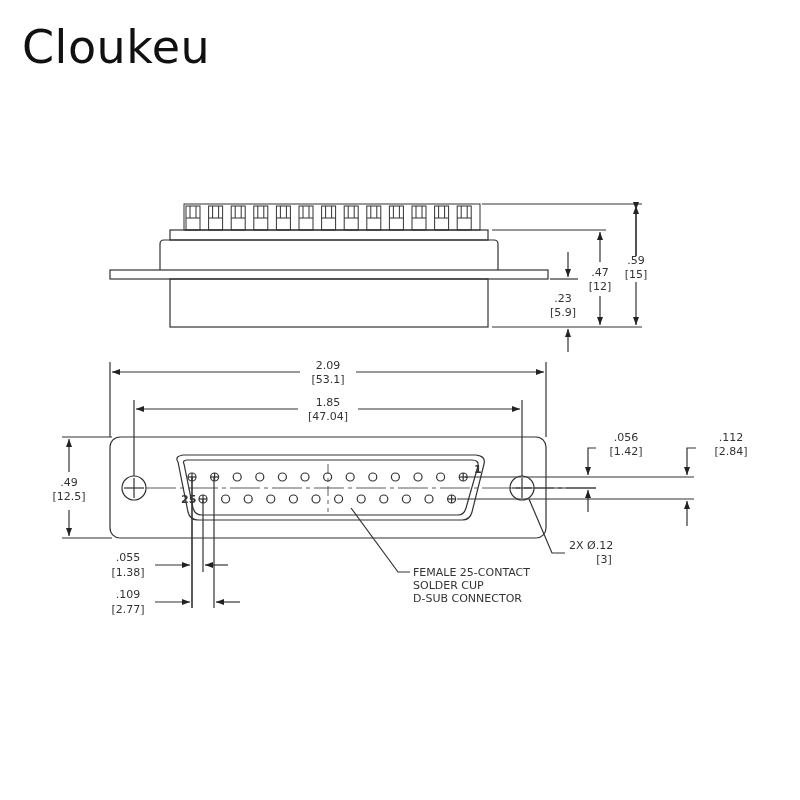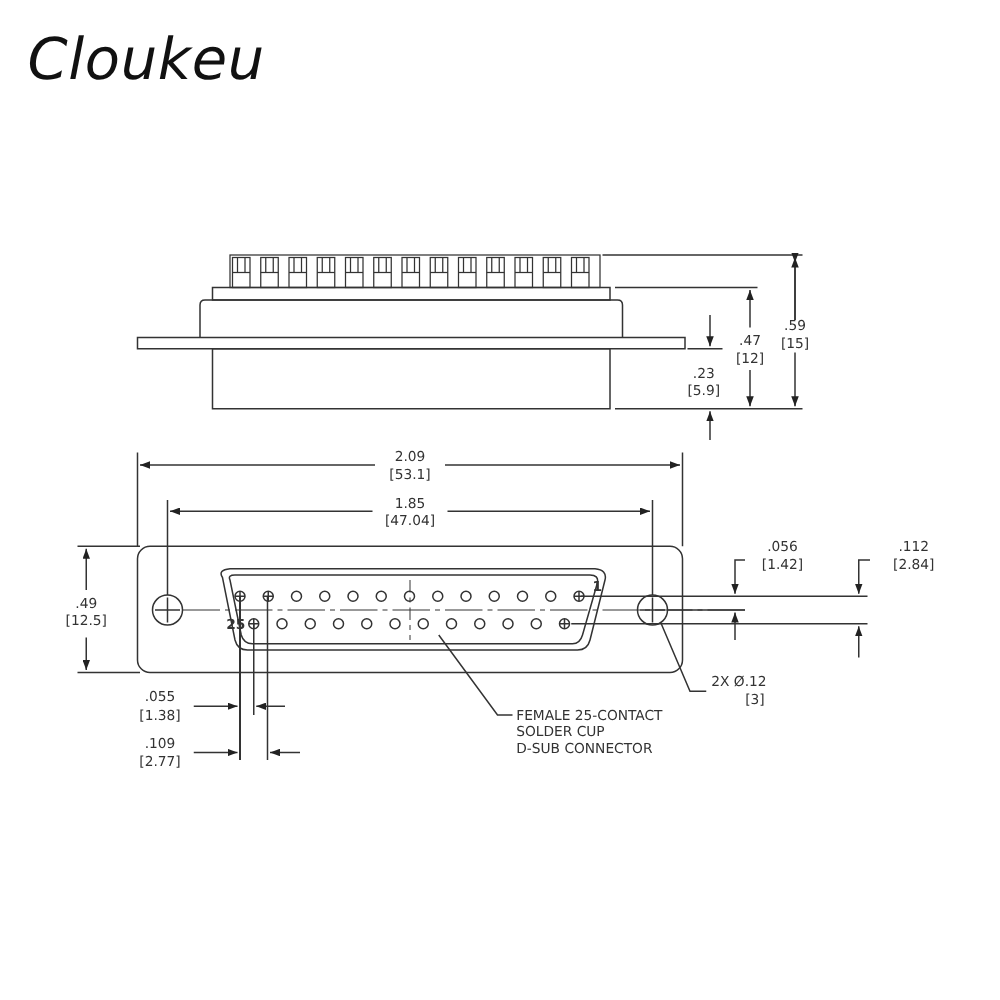--- a/index.html
+++ b/index.html
@@ -1,17 +1,17 @@
 <!DOCTYPE html>
 <html><head>
 <meta charset="utf-8">
 <style>
   html, body { margin: 0; padding: 0; background: #ffffff; }
   body { width: 800px; height: 800px; position: relative; overflow: hidden; font-family: "DejaVu Sans", sans-serif; }
-  .brand { position: absolute; left: 22px; top: 20px; font-family: "DejaVu Sans", sans-serif; font-size: 46px; color: #111; letter-spacing: 0.5px; font-style: italic; }
+  .brand { position: absolute; left: 22px; top: 20px; font-family: "DejaVu Sans", sans-serif; font-size: 46px; color: #111; letter-spacing: 0.5px; }
   svg.drawing { position: absolute; left: 0; top: 0; }
   svg text { font-family: "DejaVu Sans", sans-serif; fill: #333; }
   .dim { font-size: 11px; }
   .note { font-size: 11px; }
 </style>
 </head>
 <body>
 
 <div class="brand">Cloukeu</div>
 

